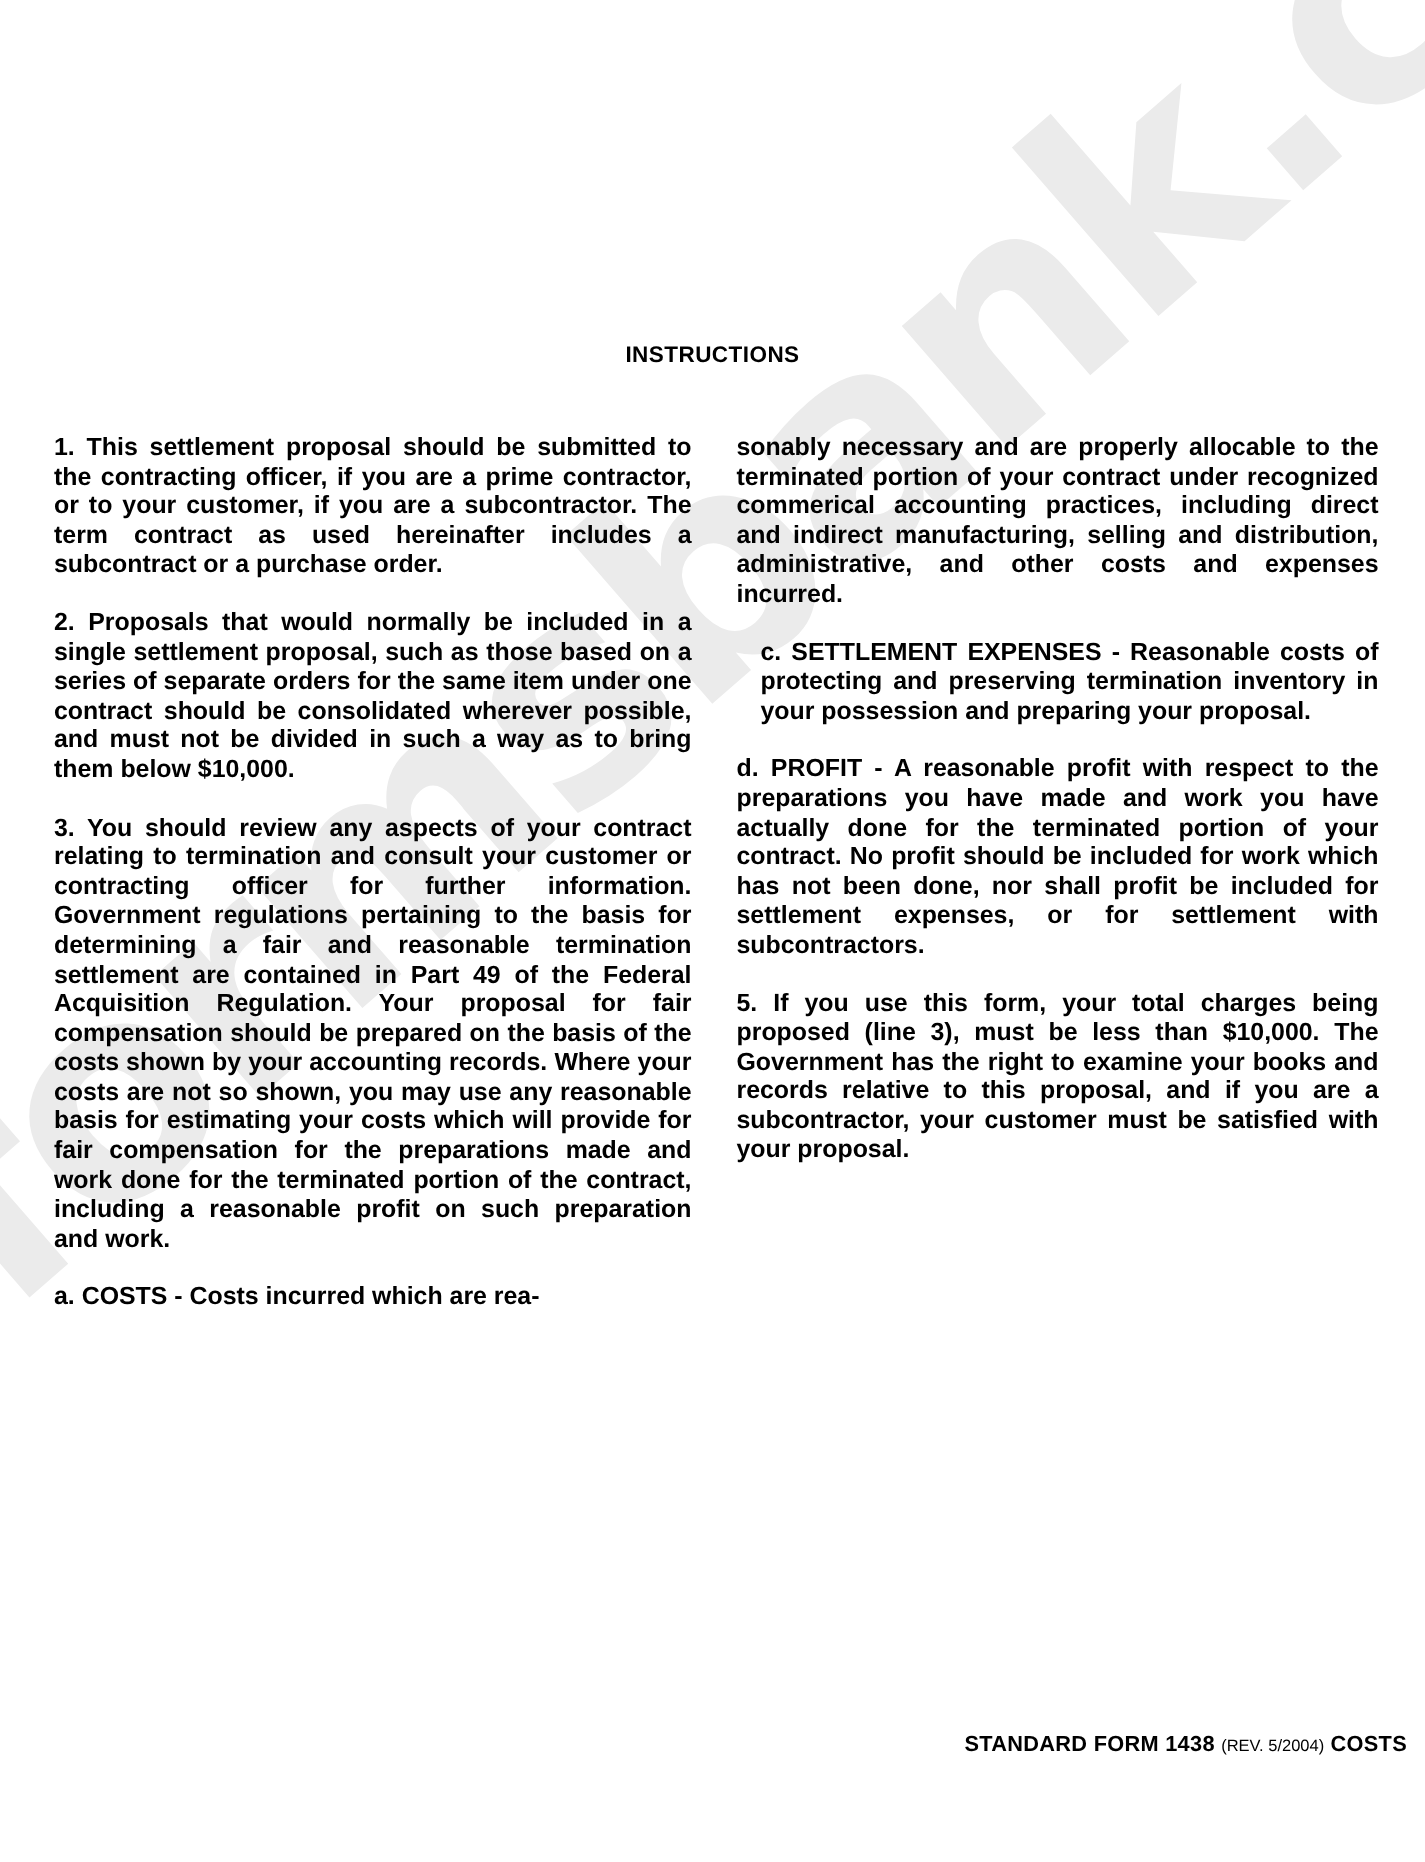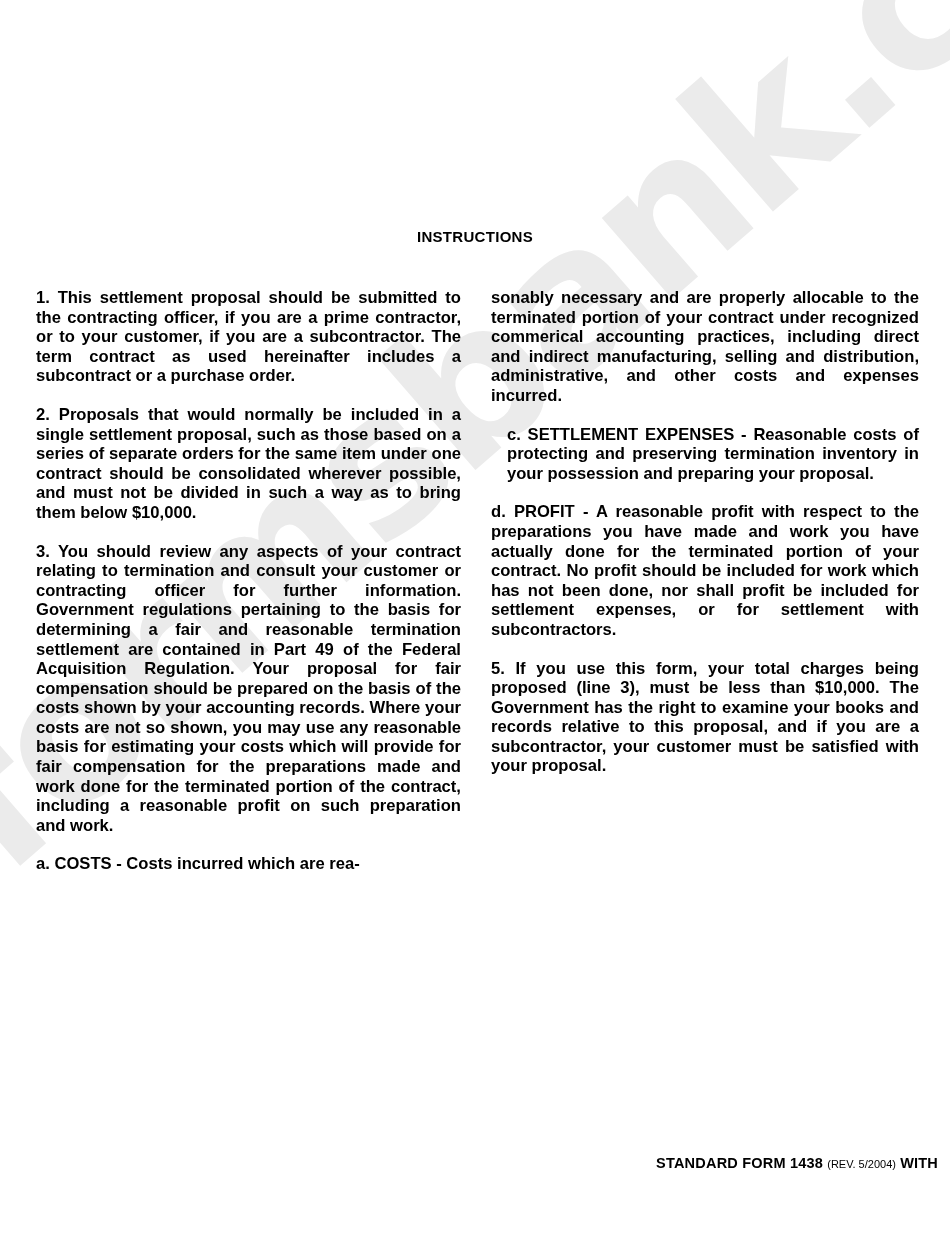--- a/index.html
+++ b/index.html
@@ -117,17 +117,17 @@
     </div>
 
     <div class="column" id="col-right">
       <p class="para" style="text-align-last: left;">sonably necessary and are properly allocable to the terminated portion of your contract under recognized commerical accounting practices, including direct and indirect manufacturing, selling and distribution, administrative, and other costs and expenses incurred.</p>
       <p class="para" style="text-align-last: left; margin-left: 16px;">c.    SETTLEMENT EXPENSES - Reasonable costs of protecting and preserving termination inventory in your possession and preparing your proposal.</p>
       <p class="para" style="text-align-last: left;">d.    PROFIT - A reasonable profit with respect to the preparations you have made and work you have actually done for the terminated portion of your contract.  No profit should be included for work which has not been done, nor shall profit be included for settlement expenses, or for settlement with subcontractors.</p>
       <p class="para" style="text-align-last: left;">5.  If you use this form, your total charges being proposed (line 3), must be less than $10,000. The Government has the right to examine your books and records relative to this proposal, and if you are a subcontractor, your customer must be satisfied with your proposal.</p>
     </div>
 
     <div id="footer">
-      <span>STANDARD FORM 1438</span> <span class="rev">(REV. 5/2004)</span> <span>WITH</span>
+      <span>STANDARD FORM 1438</span> <span class="rev">(REV. 5/2004)</span> <span>COSTS</span>
     </div>
 
   </div>
 </div>
 
 </body></html>

